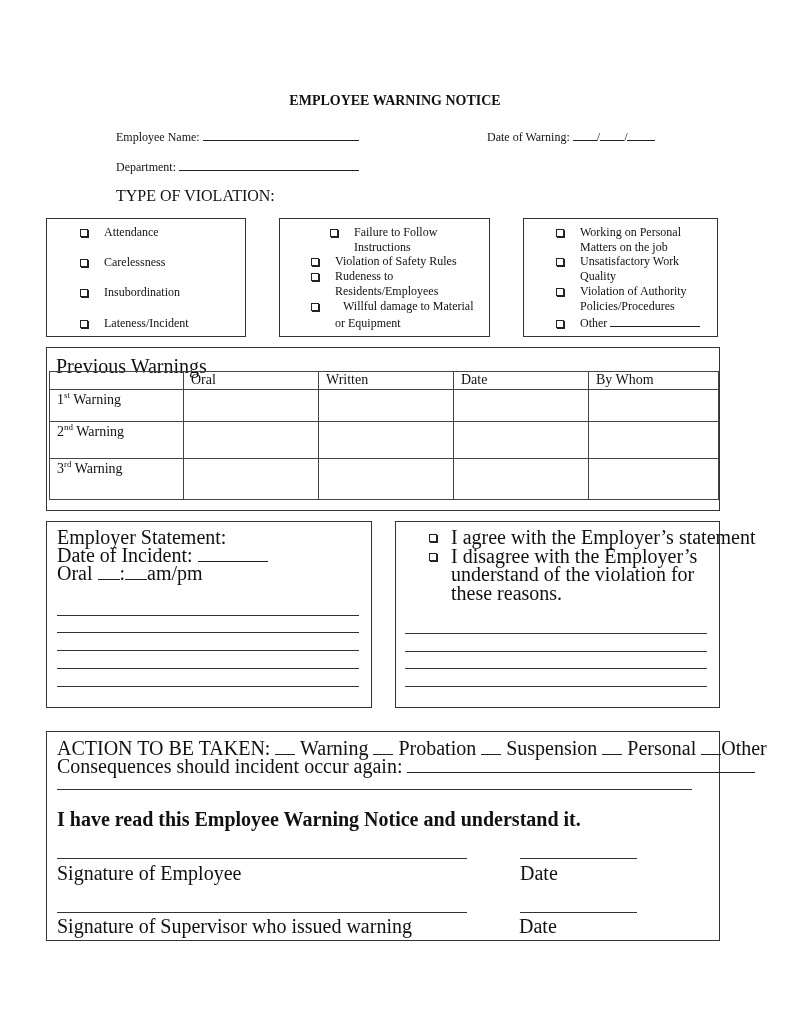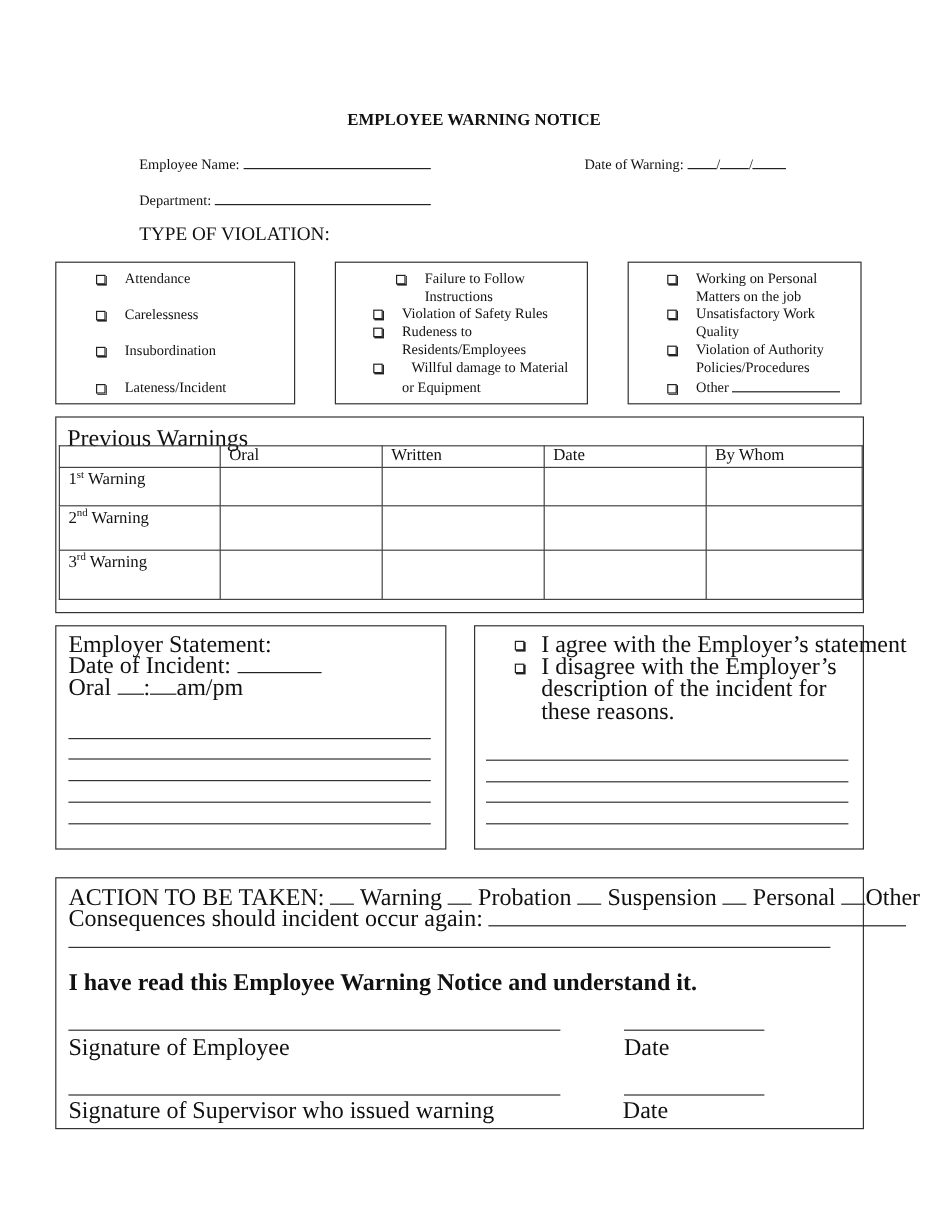--- a/index.html
+++ b/index.html
@@ -100,21 +100,21 @@
 <div class="line" style="left:57px; top:615px; width:302px;"></div>
 <div class="line" style="left:57px; top:632px; width:302px;"></div>
 <div class="line" style="left:57px; top:650px; width:302px;"></div>
 <div class="line" style="left:57px; top:668px; width:302px;"></div>
 <div class="line" style="left:57px; top:686px; width:302px;"></div>
 
 <div class="abs box" style="left:395px; top:521px; width:325px; height:187px;"></div>
 <div class="abs md" style="left:451px; top:528px; line-height:18.5px;">
   <div style="position:relative;"><span class="chk" style="position:absolute; left:-22px; top:6px;"></span><span>I agree with the Employer’s statement</span></div>
   <div style="position:relative;"><span class="chk" style="position:absolute; left:-22px; top:6px;"></span><span>I disagree with the Employer’s</span></div>
-  <div>description of the incident for</div>
+  <div>understand of the violation for</div>
   <div>these reasons.</div>
 </div>
 <div class="line" style="left:405px; top:633px; width:302px;"></div>
 <div class="line" style="left:405px; top:651px; width:302px;"></div>
 <div class="line" style="left:405px; top:668px; width:302px;"></div>
 <div class="line" style="left:405px; top:686px; width:302px;"></div>
 
 <div class="abs box" style="left:46px; top:731px; width:674px; height:210px;"></div>
 <div class="abs md" style="left:57px; top:737px; white-space:nowrap;">
   <span>ACTION TO BE TAKEN:</span>

